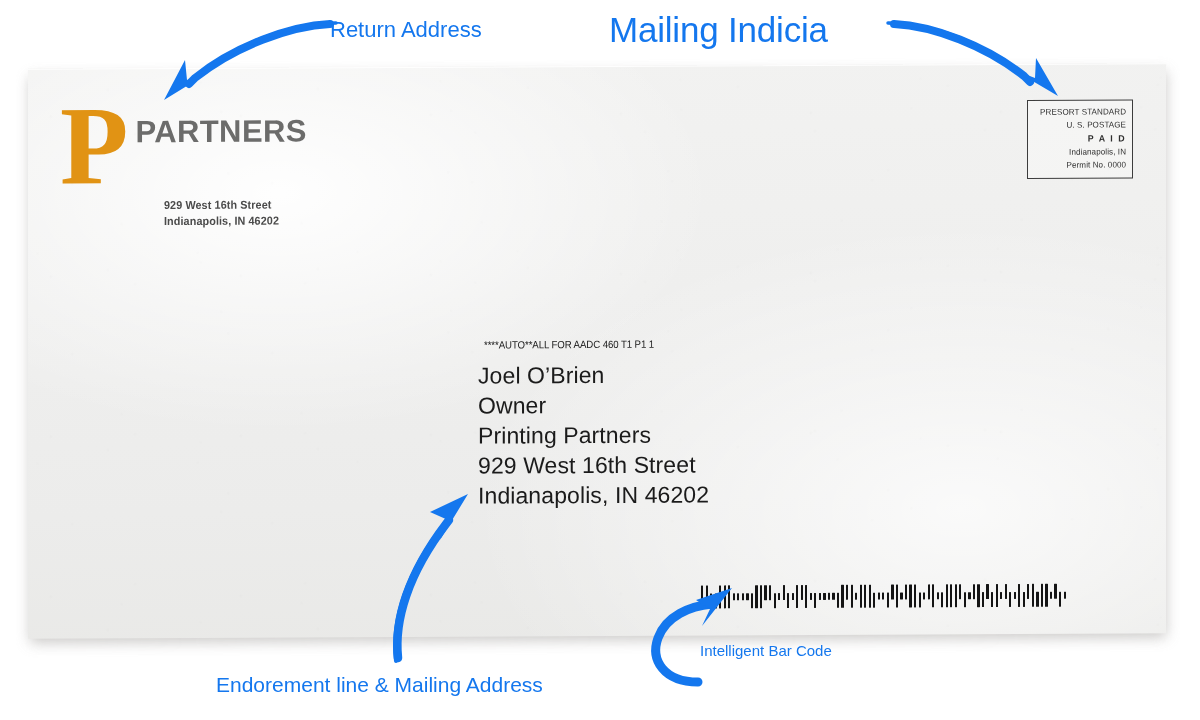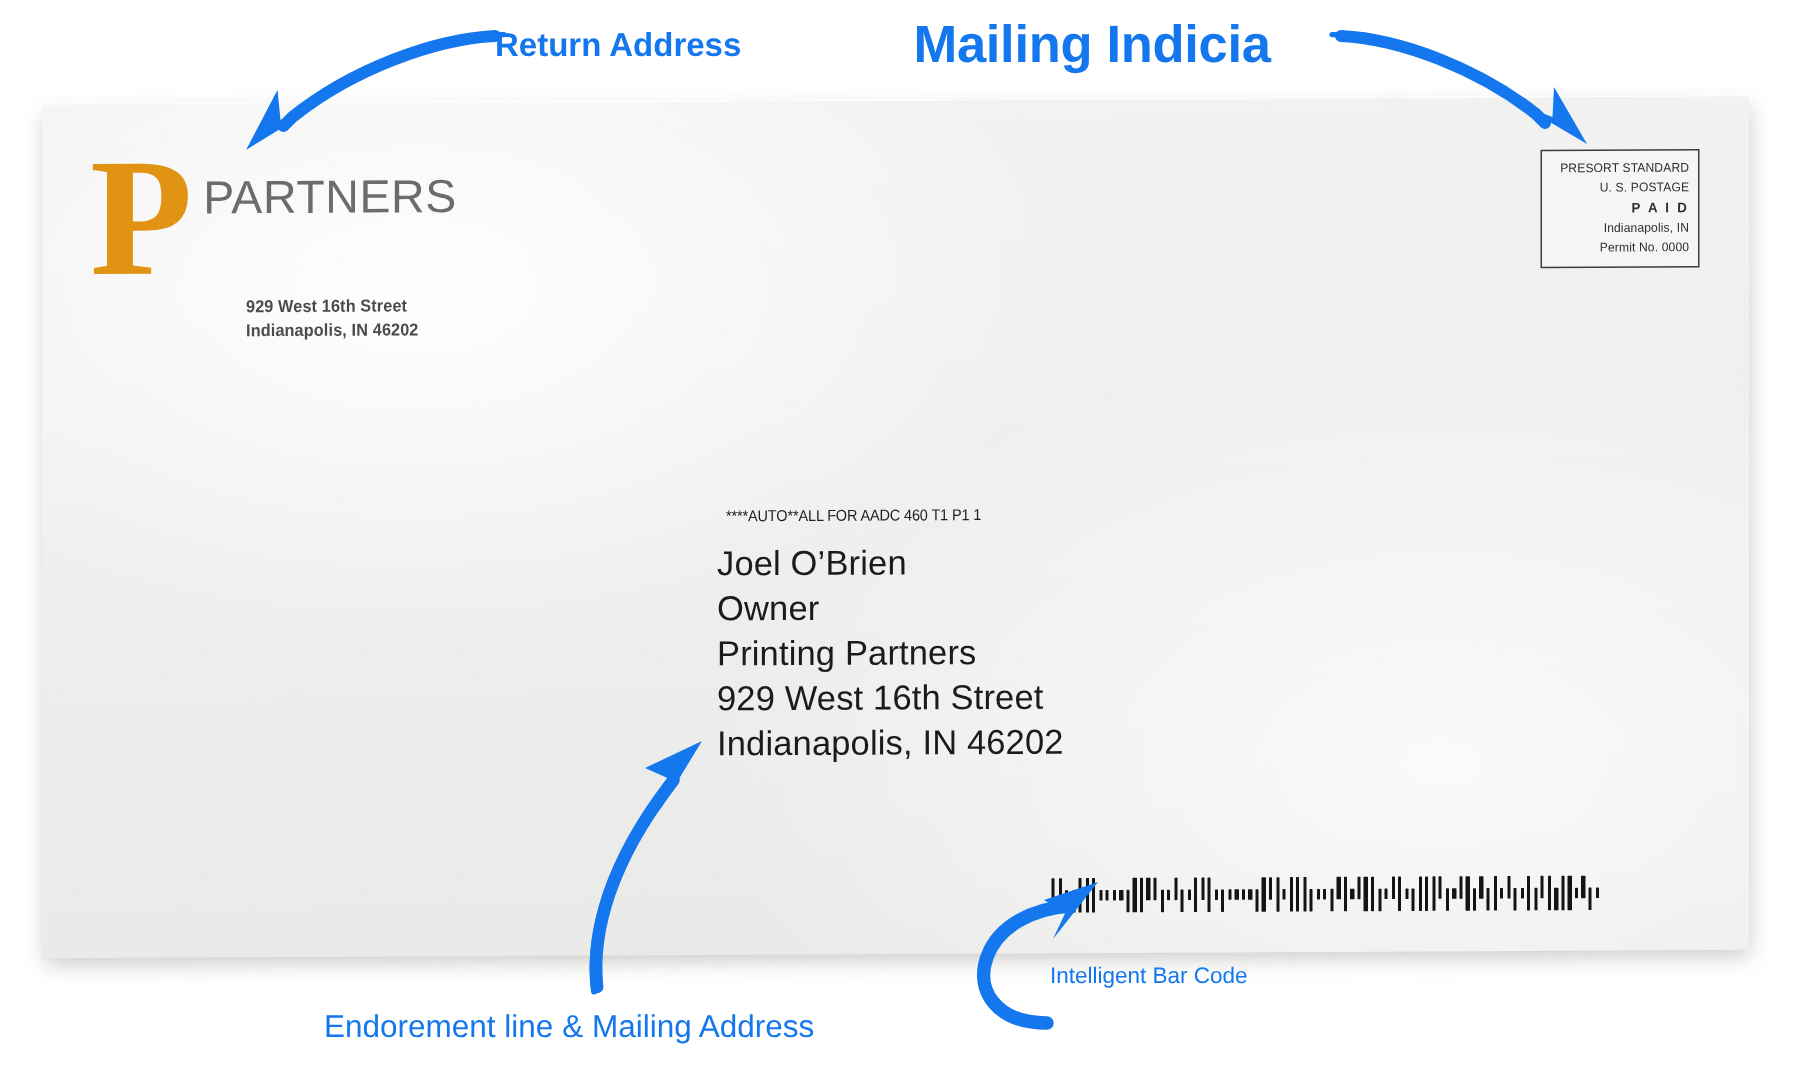--- a/index.html
+++ b/index.html
@@ -97,21 +97,21 @@
     color: #777776;
     line-height: 1.02;
     font-weight: 300;
     font-stretch: condensed;
   }
   .logo-partners {
     font-size: 31px;
     letter-spacing: .4px;
     color: #6c6c6b;
     line-height: 1.02;
-    font-weight: normal;
+    font-weight: bold;
   }
   .return-addr {
     margin-top: 9px;
     margin-left: 104px;
     font-size: 11.5px;
     font-weight: bold;
     line-height: 1.35;
     color: #4b4b4b;
     letter-spacing: .1px;
     transform: scaleX(.94);
@@ -190,27 +190,26 @@
   
   .anno {
     position: absolute;
     color: #1477ee;
     white-space: nowrap;
   }
   .anno-return {
     left: 330px;
     top: 17px;
     font-size: 22px;
-    font-weight: bold;
   }
   .anno-indicia {
     left: 609px;
     top: 10px;
     font-size: 35px;
-    font-weight: bold;
+    font-weight: normal;
     letter-spacing: -.2px;
   }
   .anno-endorsement {
     left: 216px;
     top: 673px;
     font-size: 21px;
   }
   .anno-barcode {
     left: 700px;
     top: 642px;

